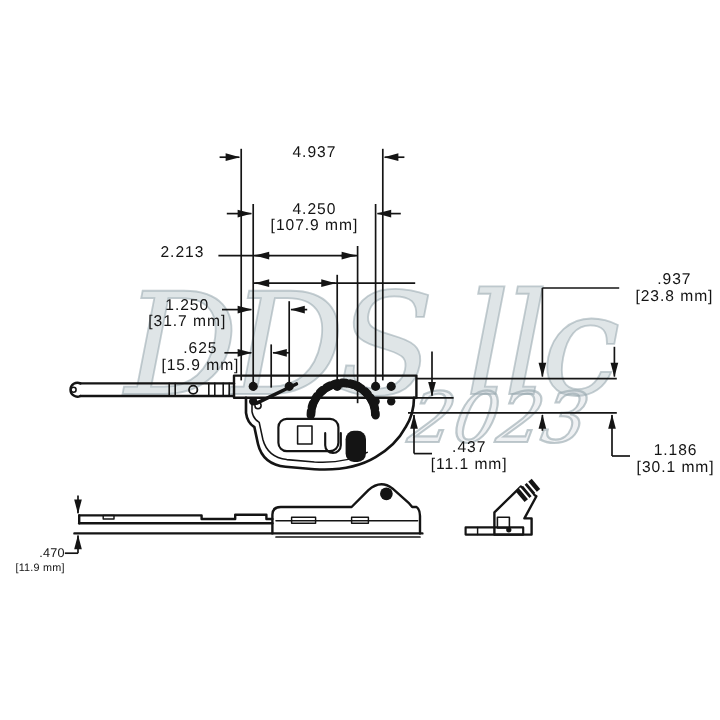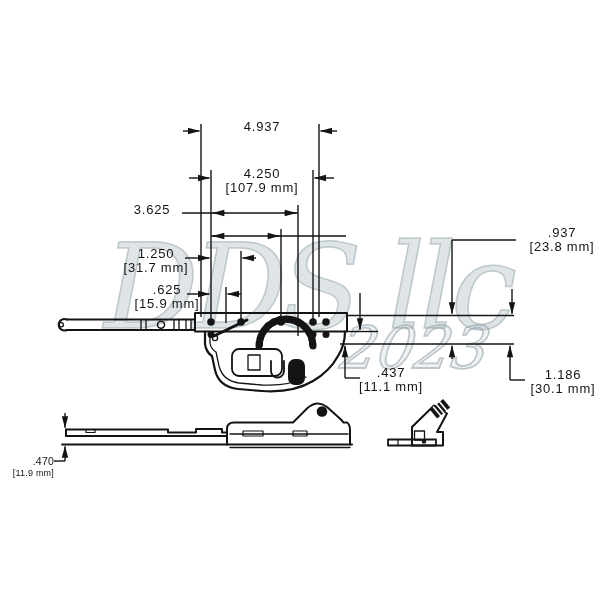--- a/index.html
+++ b/index.html
@@ -182,21 +182,21 @@
   <div class="dim" style="left:187px;top:120px;width:150px">
     <span class="v">4.937</span>
   </div>
 
   <div class="dim" style="left:187px;top:167px;width:150px">
     <span class="v">4.250</span>
     <span class="v">[107.9 mm]</span>
   </div>
 
   <div class="dim" style="left:77px;top:203px;width:150px">
-    <span class="v">3.625</span>
+    <span class="v">2.213</span>
   </div>
 
 
   <div class="dim" style="left:81px;top:247px;width:150px">
     <span class="v">1.250</span>
     <span class="v">[31.7 mm]</span>
   </div>
 
   <div class="dim" style="left:92px;top:283px;width:150px">
     <span class="v">.625</span>

